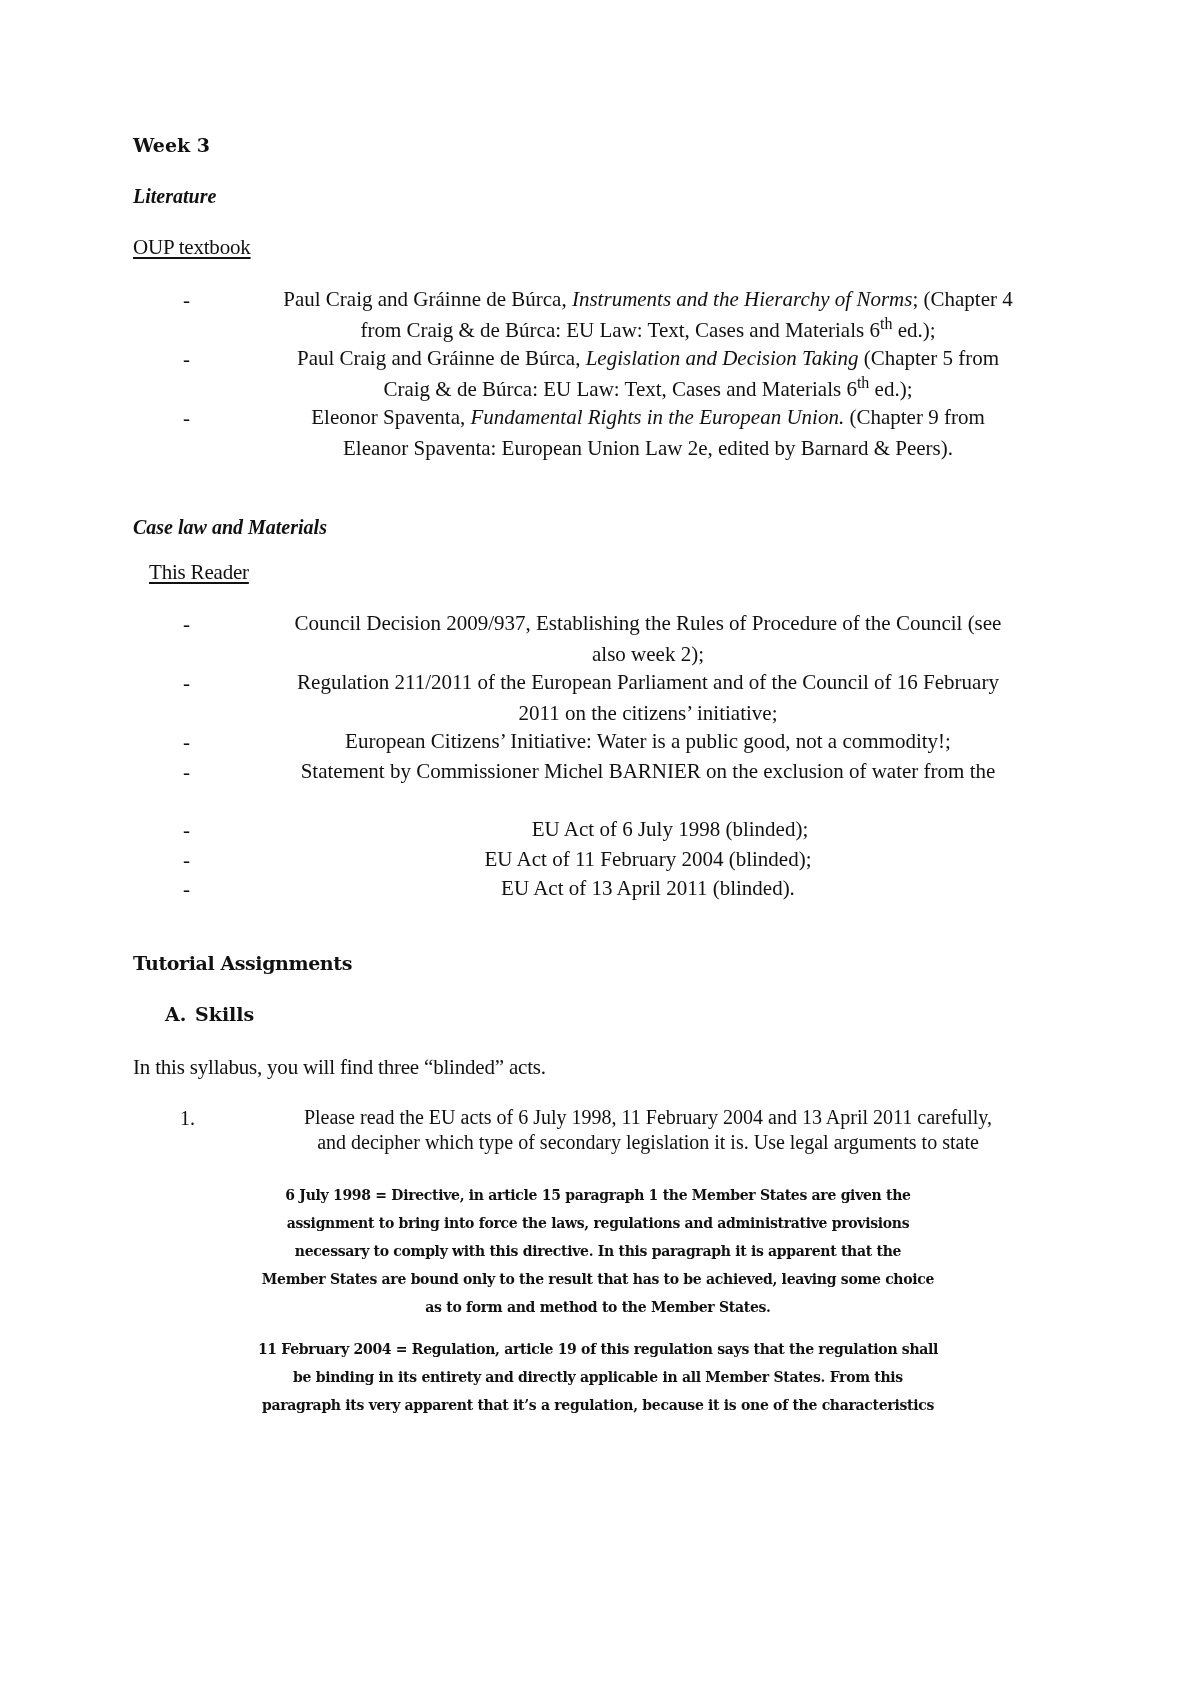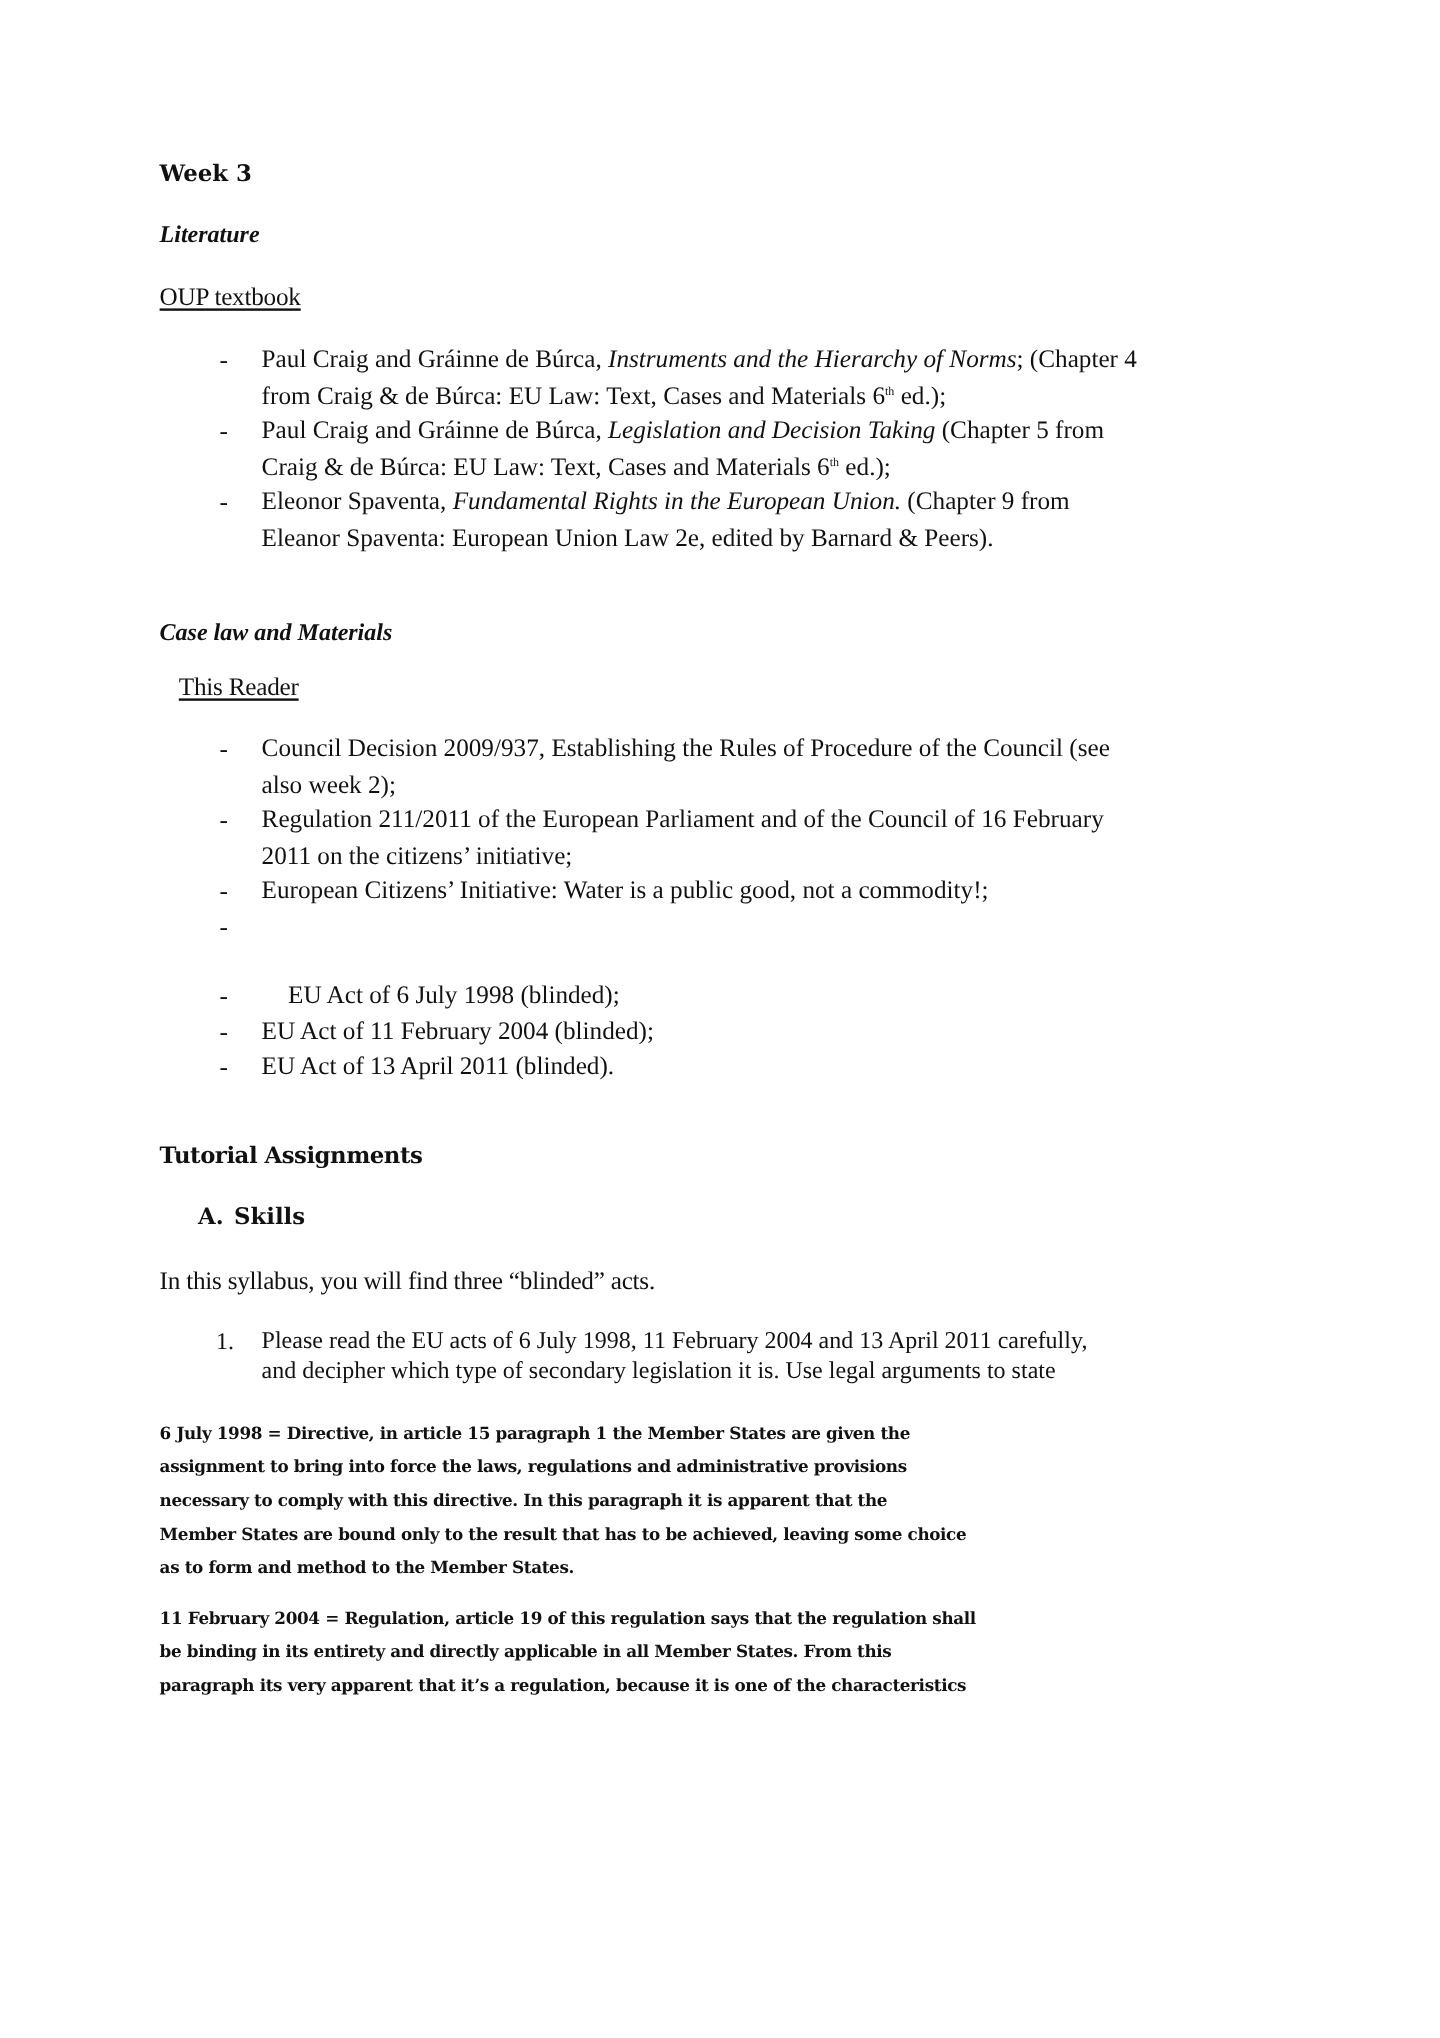--- a/index.html
+++ b/index.html
@@ -1,27 +1,27 @@
 <!DOCTYPE html>
 <html><head>
 <meta charset="utf-8">
 <style>
   html, body { margin: 0; padding: 0; background: #ffffff; }
   body { width: 1200px; height: 1698px; position: relative; overflow: hidden;
          font-family: "DejaVu Serif", "Liberation Serif", serif; color: #111; }
-  .page { position: absolute; left: 0; top: 0; width: 1200px; height: 1698px; }
+  .page { position: absolute; left: 0; top: 0; width: 1200px; height: 1698px; text-align: center; }
   .abs { position: absolute; white-space: nowrap; }
   .t { font-family: "Liberation Serif", serif; font-size: 21px; letter-spacing: -0.2px; }
   .h { font-family: "DejaVu Serif", serif; font-size: 19px; font-weight: bold; }
   .hi { font-family: "Liberation Serif", serif; font-size: 20px; font-weight: bold; font-style: italic; }
   .u { text-decoration: underline; text-underline-offset: 3px; }
   .dash { position: absolute; left: 183px; font-family: "Liberation Serif", serif; font-size: 21px; }
   .item { position: absolute; left: 218px; font-family: "Liberation Serif", serif; font-size: 21px; line-height: 31px; width: 860px; }
   .item i { font-style: italic; }
-  sup { font-size: 10px; vertical-align: 8px; line-height: 0; }
+  sup { font-size: 16px; vertical-align: 8px; line-height: 0; }
   .bold-block { position: absolute; left: 143px; width: 930px; font-family: "DejaVu Serif", serif;
                 font-size: 14px; font-weight: bold; line-height: 28px; letter-spacing: -0.3px; }
   .num-item { position: absolute; left: 218px; width: 860px; font-family: "Liberation Serif", serif; font-size: 20px; line-height: 25px; }
   .num { position: absolute; left: 180px; font-family: "Liberation Serif", serif; font-size: 20px; }
 </style>
 </head>
 <body>
 
 <div class="page">
 
@@ -68,20 +68,21 @@
       <div>2011 on the citizens’ initiative;</div>
     </div>
 
     <div class="dash" style="top:730px;">-</div>
     <div class="item" style="top:726px;">
       <div>European Citizens’ Initiative: Water is a public good, not a commodity!;</div>
     </div>
 
     <div class="dash" style="top:760px;">-</div>
     <div class="item" style="top:756px;">
+      <div>Statement by Commissioner Michel BARNIER on the exclusion of water from the</div>
     </div>
 
     <div class="dash" style="top:818px;">-</div>
     <div class="item" style="top:814px;margin-left:22px;">
       <div>EU Act of 6 July 1998 (blinded);</div>
     </div>
 
     <div class="dash" style="top:848px;">-</div>
     <div class="item" style="top:844px;">
       <div>EU Act of 11 February 2004 (blinded);</div>

